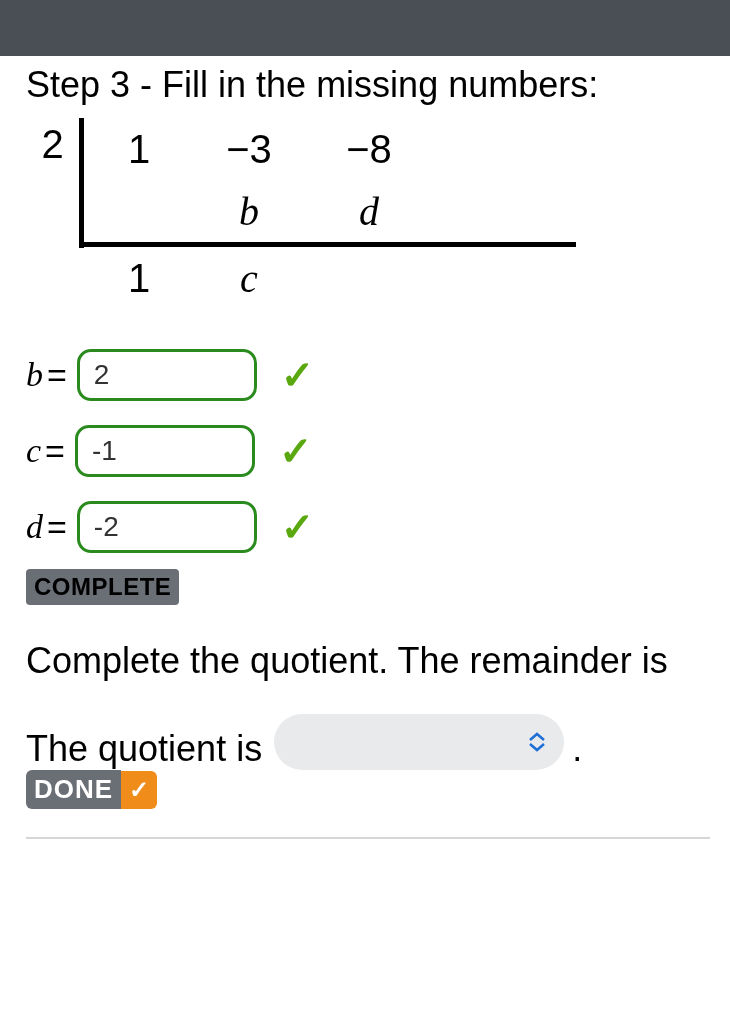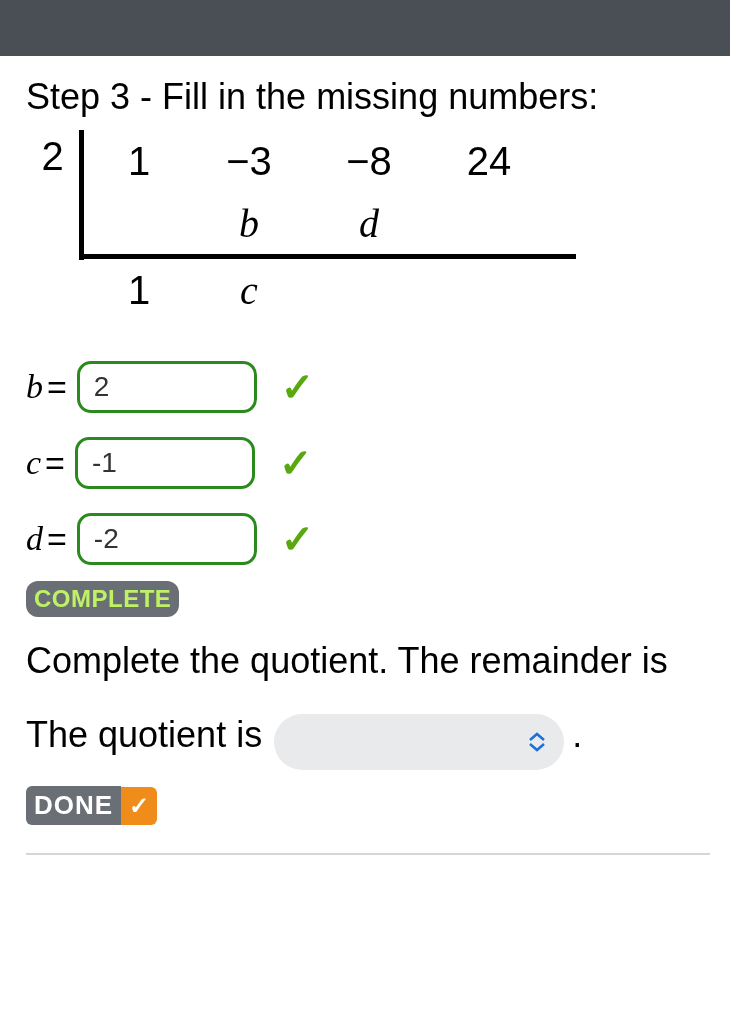--- a/index.html
+++ b/index.html
@@ -7,21 +7,21 @@
       font-family: Arial, Helvetica, sans-serif;
       width: 730px;
       background: #fff;
       color: #000;
     }
     .top-bar {
       height: 56px;
       background: #4a4f56;
     }
     .content {
-      padding: 20px 20px 20px 26px;
+      padding: 8px 20px 20px 26px;
     }
     .step-title {
       font-size: 36px;
       font-weight: 400;
       margin-bottom: 12px;
     }
     .syndiv {
       font-size: 40px;
       margin-bottom: 40px;
       position: relative;
@@ -81,40 +81,40 @@
     }
     .checkmark {
       color: #59a80f;
       font-size: 40px;
       font-weight: bold;
       margin-left: 24px;
     }
     .complete-badge {
       display: inline-block;
       background: #6a6e75;
-      color: #bef264;
+      color: #000000;
       font-weight: bold;
       font-size: 24px;
       padding: 4px 8px;
-      border-radius: 12px;
+      border-radius: 4px;
       letter-spacing: 0.5px;
       margin-top: -8px;
-      margin-bottom: 23px;
+      margin-bottom: 35px;
     }
     .body-text {
       font-size: 36px;
       margin-bottom: 32px;
       white-space: nowrap;
       overflow: hidden;
     }
     .quotient-row {
       display: flex;
-      align-items: flex-start;
+      align-items: flex-end;
       font-size: 36px;
-      margin-bottom: 16px;
+      margin-bottom: 0;
     }
     .select-pill {
       width: 290px;
       height: 56px;
       background: #e9eaec;
       border-radius: 28px;
       margin: 0 8px 0 12px;
       position: relative;
       display: flex;
       align-items: center;
@@ -168,21 +168,20 @@
 
   <div class="step-title">Step 3 - Fill in the missing numbers:</div>
 
   <div class="syndiv" style="display:flex;">
     <div class="syndiv-divisor">2</div>
     <div class="syndiv-grid">
       <div class="syndiv-row">
         <div class="syndiv-cell">1</div>
         <div class="syndiv-cell">−3</div>
         <div class="syndiv-cell" style="width:130px">−8</div>
-        <div class="syndiv-cell">24</div>
       </div>
       <div class="syndiv-row">
         <div class="syndiv-cell"></div>
         <div class="syndiv-cell italic">b</div>
         <div class="syndiv-cell italic" style="width:130px">d</div>
         <div class="syndiv-cell"></div>
       </div>
       <div class="syndiv-hline"></div>
       <div class="syndiv-row">
         <div class="syndiv-cell">1</div>

